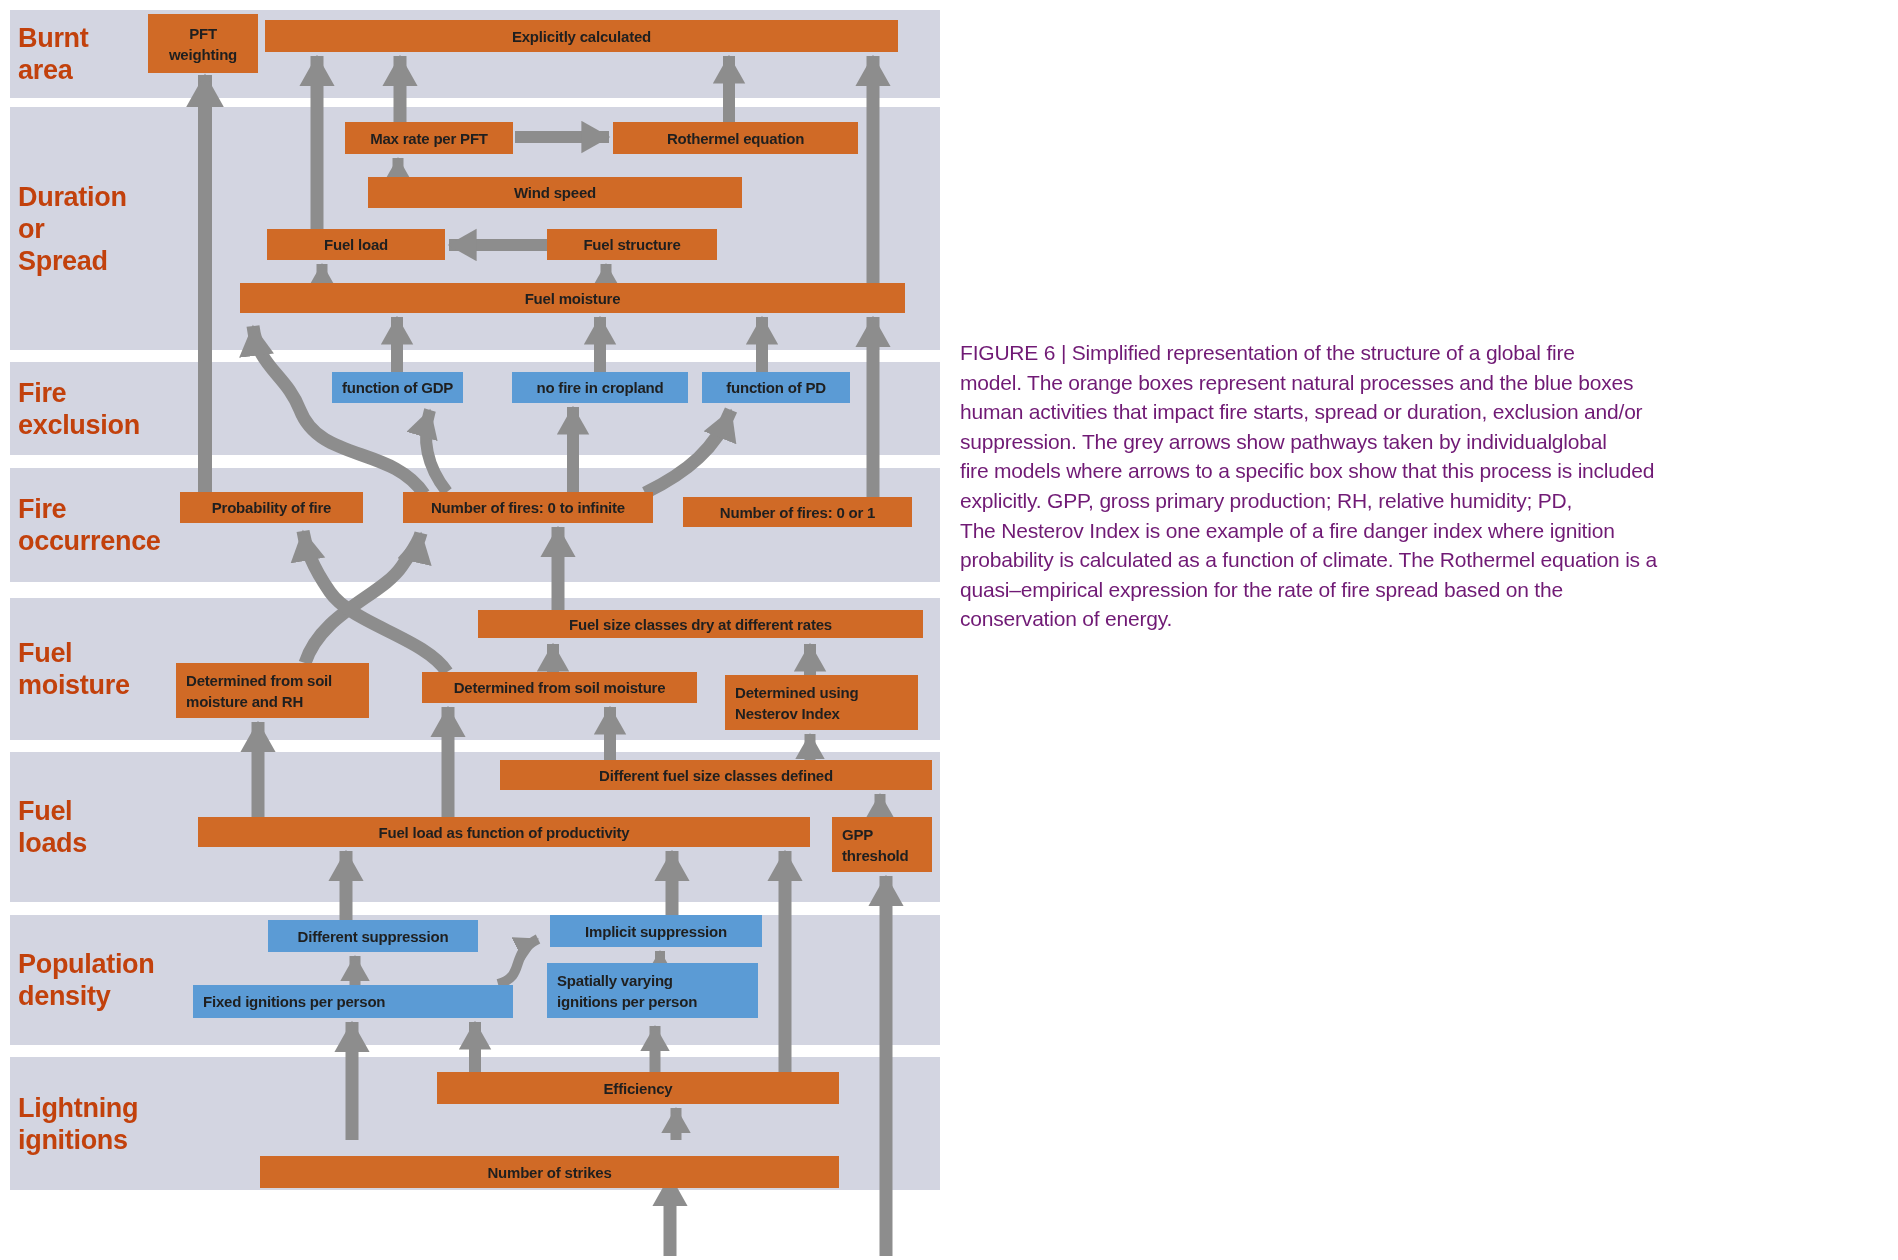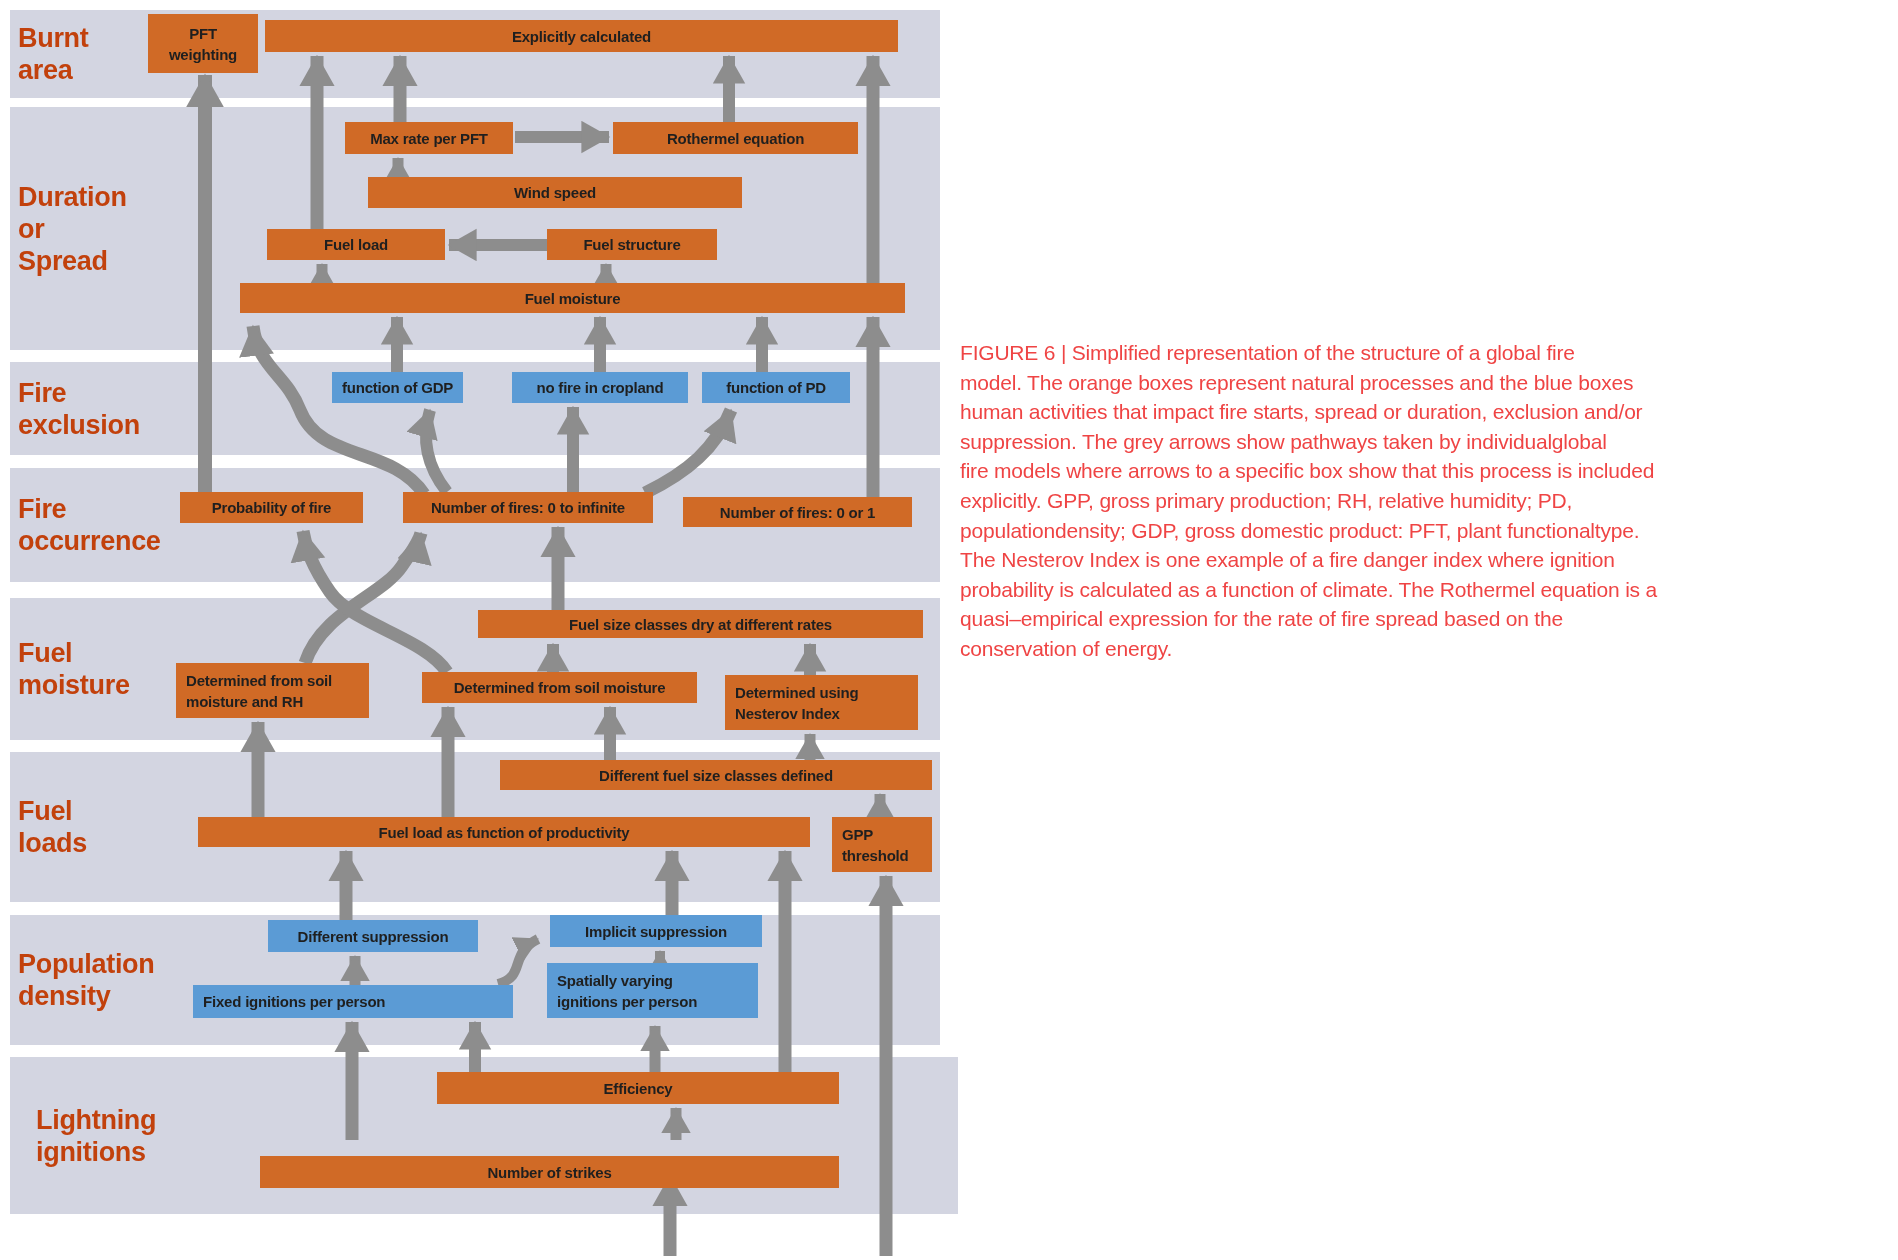--- a/index.html
+++ b/index.html
@@ -19,21 +19,21 @@
     position:absolute;display:flex;flex-direction:column;justify-content:center;
     font-size:15px;font-weight:600;color:#1f1f1f;line-height:21px;letter-spacing:-0.2px;
     box-sizing:border-box;
   }
   .box.center{align-items:center;text-align:center;}
   .box.left{align-items:flex-start;text-align:left;padding-left:10px;}
   .box.orange{background:#d06a26;}
   .box.blue{background:#5b9bd5;}
   #caption{
     position:absolute;left:960px;top:338px;width:938px;
-    font-size:21px;line-height:29.6px;color:#ef4444;letter-spacing:-0.2px;
+    font-size:21px;line-height:29.6px;color:#701a75;letter-spacing:-0.2px;
   }
   .caption-line{white-space:nowrap;}
 </style>
 </head>
 <body>
 
 <div id="diagram">
   <div id="bands">
       <div class="band" style="top: 10px; height: 88px; background: rgb(211, 213, 225);">
         <div class="band-label">Burnt<br>area</div>
@@ -49,21 +49,21 @@
       </div>
       <div class="band" style="top: 598px; height: 142px; background: rgb(211, 213, 225);">
         <div class="band-label">Fuel<br>moisture</div>
       </div>
       <div class="band" style="top: 752px; height: 150px; background: rgb(211, 213, 225);">
         <div class="band-label">Fuel<br>loads</div>
       </div>
       <div class="band" style="top: 915px; height: 130px; background: rgb(211, 213, 225);">
         <div class="band-label">Population<br>density</div>
       </div>
-      <div class="band" style="top: 1057px; height: 157px; background: rgb(211, 213, 225); padding-left: 18px;">
+      <div class="band" style="top: 1057px; height: 133px; background: rgb(211, 213, 225);">
         <div class="band-label">Lightning<br>ignitions</div>
       </div>
     </div>
   <svg id="arrow-layer" viewBox="0 0 960 1260">
     <defs>
       <marker id="ah" markerWidth="2.6" markerHeight="2.8" refX="2.3" refY="1.35" orient="auto" markerUnits="strokeWidth">
         <path d="M0,0 L2.4,1.35 L0,2.7 Z" fill="#8d8d8d"></path>
       </marker>
     </defs>
     <g id="arrows">
@@ -199,18 +199,17 @@
     </div>
 </div>
 
 <div id="caption">
     <div class="caption-line">FIGURE   6 | Simplified representation of the structure of a global fire</div>
     <div class="caption-line">model. The orange boxes represent natural processes  and the blue boxes</div>
     <div class="caption-line">human activities that impact fire starts,  spread or duration, exclusion and/or</div>
     <div class="caption-line">suppression. The grey arrows show pathways taken by individualglobal</div>
     <div class="caption-line">fire models where arrows to a specific box show that this process  is included</div>
     <div class="caption-line">explicitly. GPP,   gross primary production; RH,  relative humidity; PD,</div>
-    <div class="caption-line">populationdensity; GDP, gross domestic product: PFT,  plant functionaltype.</div>
     <div class="caption-line">The Nesterov  Index is one  example of a fire danger index where  ignition</div>
     <div class="caption-line">probability is calculated as a function of climate. The Rothermel equation is a</div>
     <div class="caption-line">quasi–empirical expression for the rate of fire spread based on the</div>
     <div class="caption-line">conservation of energy.</div>
   </div>
 
 </body></html>

